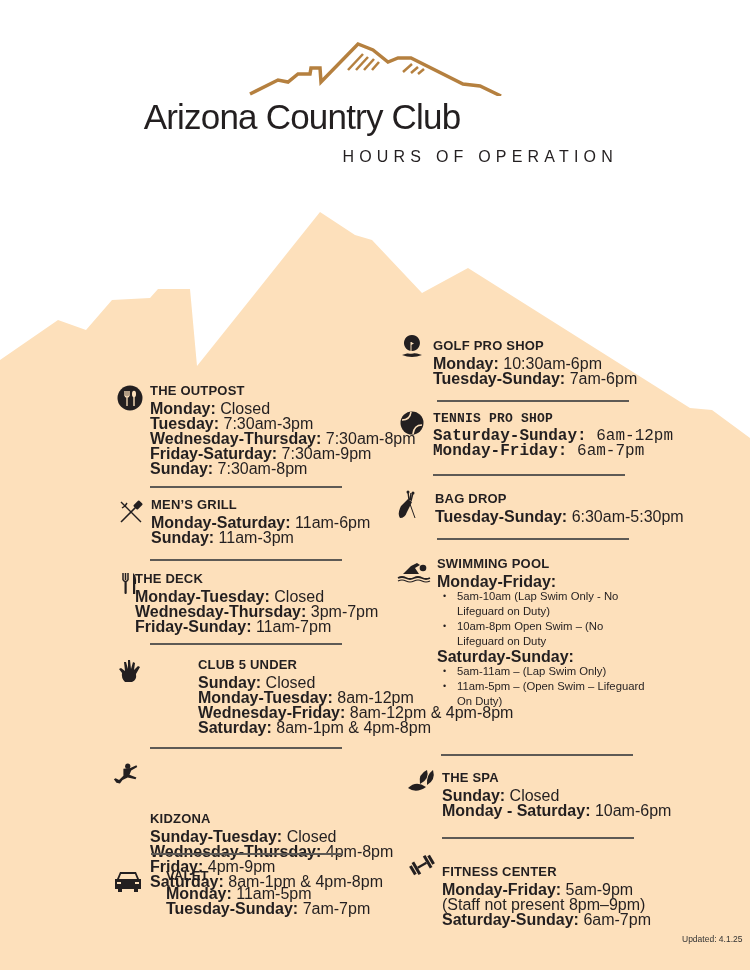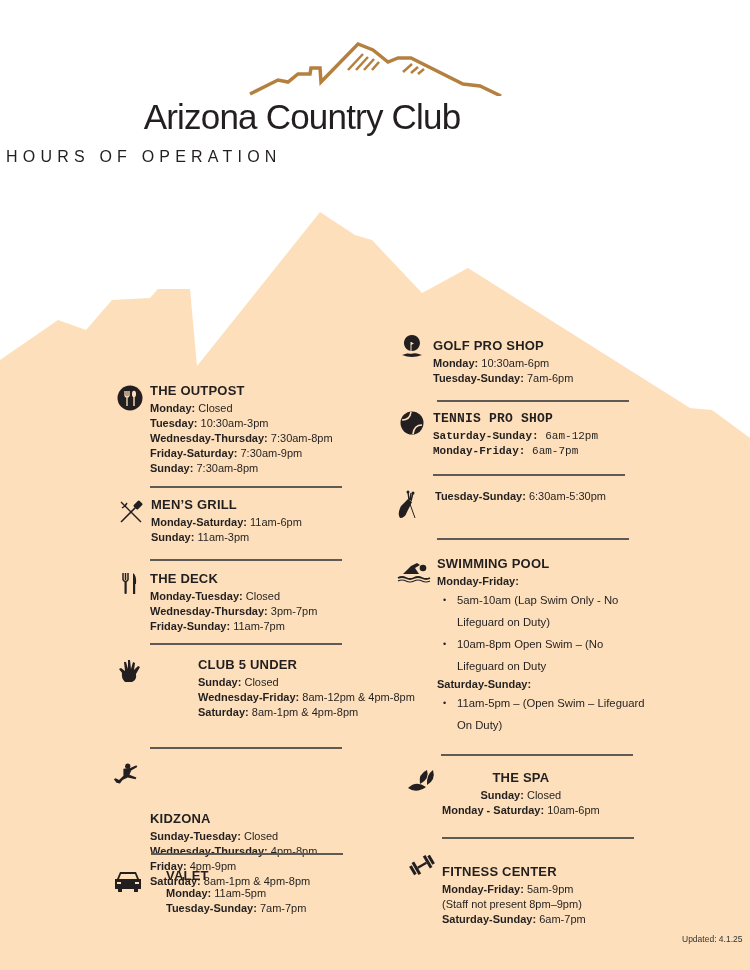--- a/index.html
+++ b/index.html
@@ -1,29 +1,29 @@
 <!DOCTYPE html>
 <html><head>
 <meta charset="utf-8">
 <style>
   html,body{margin:0;padding:0;}
   body{width:750px;height:970px;position:relative;overflow:hidden;background:#ffffff;font-family:"Liberation Sans",sans-serif;color:#231f20;}
   .mountain-bg{position:absolute;left:0;top:0;width:750px;height:970px;}
   .header{position:absolute;left:0;top:0;width:750px;text-align:center;}
   .logo{position:absolute;left:248px;top:40px;width:255px;height:56px;}
   .club-title{position:absolute;left:0;width:604px;top:97px;text-align:center;font-size:35px;letter-spacing:-0.8px;color:#231f20;font-weight:normal;}
-  .subtitle{position:absolute;left:0;width:618px;top:148px;text-align:left;font-size:16px;letter-spacing:5.2px;color:#231f20;padding-left:6px;box-sizing:border-box;}
+  .subtitle{position:absolute;left:0;width:618px;top:148px;text-align:right;font-size:16px;letter-spacing:5.2px;color:#231f20;padding-left:6px;box-sizing:border-box;}
   .section{position:absolute;}
   .sec-title{font-weight:bold;font-size:13px;line-height:19px;letter-spacing:0.2px;margin-bottom:1px;}
-  .row{font-size:11px;line-height:15px;white-space:nowrap;}
+  .row{font-size:16px;line-height:15px;white-space:nowrap;}
   .row b{font-weight:bold;}
   .icon{position:absolute;width:26px;height:26px;}
   .divider{position:absolute;height:1.5px;background:#5e5a55;}
   ul.bul{list-style:none;margin:0;padding:0 0 0 6px;}
-  ul.bul li{position:relative;font-size:11.3px;line-height:22px;padding-left:14px;width:190px;}
+  ul.bul li{position:relative;font-size:11.3px;line-height:15px;padding-left:14px;width:190px;}
   ul.bul li::before{content:"•";position:absolute;left:0;top:0;font-size:9px;}
   .updated{position:absolute;left:650px;top:934px;font-size:8.5px;color:#333;padding-left:32px;}
 </style>
 </head>
 <body>
 
 <svg class="mountain-bg" viewBox="0 0 750 970" xmlns="http://www.w3.org/2000/svg">
   <path d="M0,360 L58,320 L86,330 L112,300 L150,298 L158,289 L190,289 L197,366 L320,212 L355,235 L372,240 L422,293 L468,268 L690,408 L712,410 L750,438 L750,970 L0,970 Z" fill="#fde0bb"></path>
 </svg>
 
@@ -48,21 +48,21 @@
 
 <svg class="icon" style="left:117px;top:385px;" viewBox="0 0 26 26">
   <circle cx="13" cy="13" r="12.5" fill="#231f20"></circle>
   <path d="M8,6 L8,11 M10,6 L10,11 M12,6 L12,11 M8,11 Q10,13 12,11 M10,12 L10,21" stroke="#fde0bb" stroke-width="1.3" fill="none"></path>
   <ellipse cx="17" cy="9" rx="2" ry="3.2" fill="#fde0bb"></ellipse>
   <rect x="16.3" y="11" width="1.4" height="10" fill="#fde0bb"></rect>
 </svg>
 <div class="section" style="left:150px;top:381px;">
   <div class="sec-title">THE OUTPOST</div>
   <div class="row"><b>Monday:</b> <span>Closed</span></div>
-  <div class="row"><b>Tuesday:</b> <span>10:30am-3pm</span></div>
+  <div class="row"><b>Tuesday:</b> <span>7:30am-3pm</span></div>
   <div class="row"><b>Wednesday-Thursday:</b> <span>7:30am-8pm</span></div>
   <div class="row"><b>Friday-Saturday:</b> <span>7:30am-9pm</span></div>
   <div class="row"><b>Sunday:</b> <span>7:30am-8pm</span></div>
 </div>
 <div class="divider" style="left:150px;top:486px;width:192px;"></div>
 
 <svg class="icon" style="left:118px;top:499px;" viewBox="0 0 26 26">
   <path d="M3,23 L19,7" stroke="#231f20" stroke-width="1.6"></path>
   <rect x="17" y="2" width="6" height="8" rx="1" transform="rotate(45 20 6)" fill="#231f20"></rect>
   <path d="M23,23 L7,7 M7,7 L3,3 M7,7 L4,9 M7,7 L9,4" stroke="#231f20" stroke-width="1.4" fill="none"></path>
@@ -73,34 +73,35 @@
   <div class="row"><b>Sunday:</b> <span>11am-3pm</span></div>
 </div>
 <div class="divider" style="left:150px;top:559px;width:192px;"></div>
 
 <svg class="icon" style="left:117px;top:571px;" viewBox="0 0 26 26">
   <path d="M6,2 L6,9 M8.5,2 L8.5,9 M11,2 L11,9" stroke="#231f20" stroke-width="1.5"></path>
   <path d="M6,9 Q8.5,12 11,9" stroke="#231f20" stroke-width="1.5" fill="none"></path>
   <rect x="7.5" y="10" width="2.2" height="13" rx="1" fill="#231f20"></rect>
   <path d="M16,23 L16,2 Q20,5 19,13 L18.2,13 L18.2,23 Z" fill="#231f20"></path>
 </svg>
-<div class="section" style="left:150px;top:569px;">
+<div class="section" style="left:135px;top:569px;">
   <div class="sec-title">THE DECK</div>
   <div class="row"><b>Monday-Tuesday:</b> <span>Closed</span></div>
   <div class="row"><b>Wednesday-Thursday:</b> <span>3pm-7pm</span></div>
   <div class="row"><b>Friday-Sunday:</b> <span>11am-7pm</span></div>
 </div>
 <div class="divider" style="left:150px;top:643px;width:192px;"></div>
 
 <svg class="icon" style="left:117px;top:658px;" viewBox="0 0 26 26">
   <path d="M8,24 Q4,20 5,15 L2,11 L4,10 L8,13 L7,4 L9,4 L11,11 L11,2 L13,2 L14,11 L16,4 L18,5 L17,12 L21,8 L23,9 L19,16 Q20,22 15,24 Z" fill="#231f20"></path>
 </svg>
 <div class="section" style="left:150px;top:655px;margin-left:48px;">
   <div class="sec-title">CLUB 5 UNDER</div>
   <div class="row"><b>Sunday:</b> <span>Closed</span></div>
+  <div class="row"><b>Monday-Tuesday:</b> <span>8am-12pm</span></div>
   <div class="row"><b>Wednesday-Friday:</b> <span>8am-12pm &amp; 4pm-8pm</span></div>
   <div class="row"><b>Saturday:</b> <span>8am-1pm &amp; 4pm-8pm</span></div>
 </div>
 <div class="divider" style="left:150px;top:747px;width:192px;"></div>
 
 <svg class="icon" style="left:113px;top:761px;" viewBox="0 0 30 26">
   <circle cx="17" cy="4" r="3" fill="#231f20"></circle>
   <path d="M12,7 L20,6 L27,3 L28,5 L21,9 L19,14 L27,17 L26,19 L17,17 L11,20 L8,24 L4,23 L1,19 L3,18 L7,20 L12,15 Z" fill="#231f20"></path>
 </svg>
 <div class="section" style="left:150px;top:761px;margin-top:48px;">
@@ -151,50 +152,52 @@
 <div class="divider" style="left:433px;top:474px;width:192px;"></div>
 
 <svg class="icon" style="left:396px;top:490px;width:24px;height:30px;" viewBox="0 0 24 30">
   <path d="M4,28 Q1,24 5,16 L12,9 L16,12 L11,22 Q9,28 4,28 Z" fill="#231f20"></path>
   <path d="M13,10 L12,2 M15,11 L17,3 M14,10 L15,3" stroke="#231f20" stroke-width="1.4"></path>
   <circle cx="12" cy="2" r="1.5" fill="#231f20"></circle>
   <circle cx="17" cy="3" r="1.5" fill="#231f20"></circle>
   <path d="M14,14 L19,28" stroke="#231f20" stroke-width="1"></path>
 </svg>
 <div class="section" style="left:435px;top:489px;">
+  <div class="sec-title">BAG DROP</div>
   <div class="row"><b>Tuesday-Sunday:</b> <span>6:30am-5:30pm</span></div>
 </div>
 <div class="divider" style="left:437px;top:538px;width:192px;"></div>
 
 <svg class="icon" style="left:397px;top:559px;width:34px;height:24px;" viewBox="0 0 34 24">
   <circle cx="26" cy="9" r="3.3" fill="#231f20"></circle>
   <path d="M6,15 L14,7 L20,4 L23,6 L18,9 L22,15 Z" fill="#231f20"></path>
   <path d="M1,19 Q5,17 9,19 T17,19 T25,19 T33,19" stroke="#231f20" stroke-width="1.8" fill="none"></path>
   <path d="M1,22 Q5,20 9,22 T17,22 T25,22 T33,22" stroke="#231f20" stroke-width="1.2" fill="none"></path>
 </svg>
 <div class="section" style="left:437px;top:554px;">
   <div class="sec-title">SWIMMING POOL</div>
   <div class="row"><b>Monday-Friday:</b></div>
   <ul class="bul">
     <li>5am-10am (Lap Swim Only - No Lifeguard on Duty)</li>
     <li>10am-8pm Open Swim – (No Lifeguard on Duty</li>
   </ul>
   <div class="row"><b>Saturday-Sunday:</b></div>
   <ul class="bul">
+    <li>5am-11am – (Lap Swim Only)</li>
     <li>11am-5pm – (Open Swim – Lifeguard On Duty)</li>
   </ul>
 </div>
 <div class="divider" style="left:441px;top:754px;width:192px;"></div>
 
 <svg class="icon" style="left:406px;top:768px;width:30px;height:26px;" viewBox="0 0 30 26">
   <path d="M2,20 Q10,12 20,19 Q10,26 2,20 Z" fill="#231f20"></path>
   <path d="M14,16 Q12,6 21,2 Q24,11 14,16 Z" fill="#231f20"></path>
   <path d="M21,17 Q20,7 27,2 Q30,12 21,17 Z" fill="#231f20"></path>
 </svg>
-<div class="section" style="left:442px;top:768px;text-align:center;">
+<div class="section" style="left:442px;top:768px;">
   <div class="sec-title">THE SPA</div>
   <div class="row"><b>Sunday:</b> <span>Closed</span></div>
   <div class="row"><b>Monday - Saturday:</b> <span>10am-6pm</span></div>
 </div>
 <div class="divider" style="left:442px;top:837px;width:192px;"></div>
 
 <svg class="icon" style="left:408px;top:853px;width:28px;height:24px;" viewBox="0 0 28 24">
   <g transform="rotate(-30 14 12)">
     <rect x="2" y="7" width="3" height="10" fill="#231f20"></rect>
     <rect x="6" y="5" width="3" height="14" fill="#231f20"></rect>

